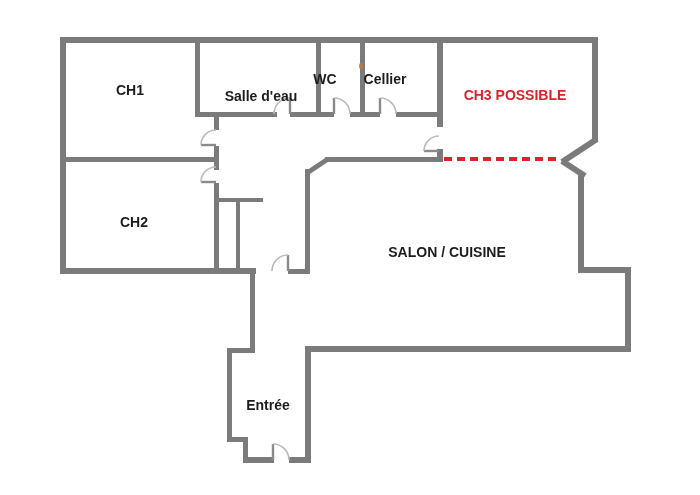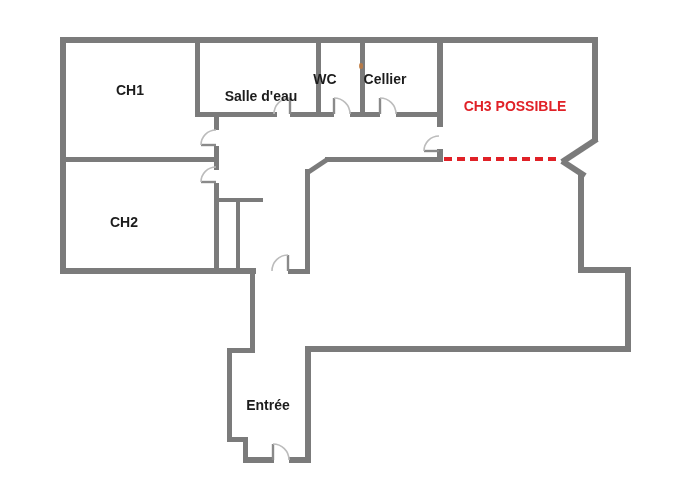--- a/index.html
+++ b/index.html
@@ -26,21 +26,21 @@
   .w{ position:absolute; background:var(--wall); }
   .label{
     position:absolute;
     color:var(--text);
     font-weight:bold;
     font-size:14px;
     text-align:center;
     white-space:nowrap;
     transform:translateX(0);
   }
-  .label.red{ color:var(--accent-red);margin-top:11px; }
+  .label.red{ color:var(--accent-red); }
   svg.overlay{
     position:absolute; left:0; top:0;
     width:700px; height:495px;
   }
   svg .diag{ stroke:var(--wall); fill:none; }
   svg .arc{ stroke:var(--door-arc); stroke-width:1.6; fill:none; }
   svg .leaf{ stroke:var(--door-leaf); stroke-width:2.4; fill:none; }
   svg .dashed{ stroke:var(--accent-red); stroke-width:4; fill:none; stroke-dasharray:8 5; }
   .dot{
     position:absolute; left:359px; top:63px;
@@ -130,17 +130,18 @@
       <path class="leaf" d="M273 444 V460"></path>
       <path class="arc" d="M273 444 A16 16 0 0 1 289 460"></path>
     </g>
   </svg>
 
   <div class="label" style="left:90px;top:82px;width:80px">CH1</div>
   <div class="label" style="left:211px;top:88px;width:100px">Salle d'eau</div>
   <div class="label" style="left:300px;top:71px;width:50px">WC</div>
   <div class="label" style="left:345px;top:71px;width:80px">Cellier</div>
   <div class="label red" style="left:445px;top:87px;width:140px">CH3 POSSIBLE</div>
-  <div class="label" style="left:84px;top:214px;width:80px">CH2</div>
+  <div class="label" style="left:94px;top:214px;width:80px">CH2</div>
+  <div class="label" style="left:367px;top:244px;width:160px">SALON / CUISINE</div>
   <div class="label" style="left:228px;top:397px;width:80px">Entrée</div>
 
   <div class="dot"></div>
 </div>
 
 </body></html>

